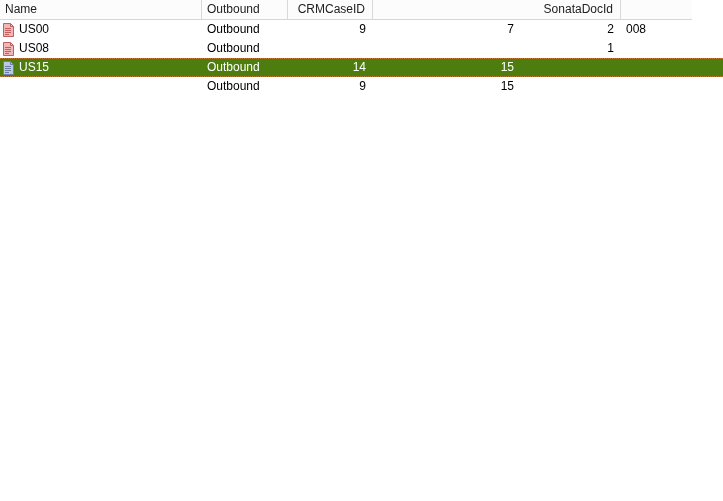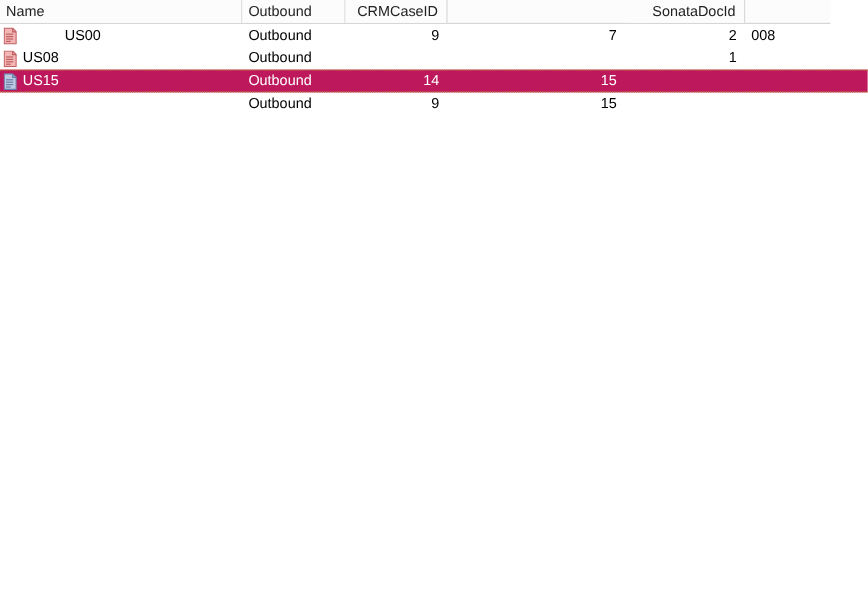--- a/index.html
+++ b/index.html
@@ -56,21 +56,21 @@
 
   
   .row {
     position: absolute;
     left: 0;
     width: 723px;
     height: 19px;
     box-sizing: border-box;
   }
   .row.selected {
-    background: #be185d;
+    background: #4d7c0f;
     color: #ffffff;
   }
   .row.focus-outline::before,
   .row.focus-outline::after {
     content: "";
     position: absolute;
     left: 0;
     width: 723px;
     height: 0;
     border-top: 1px dotted #c07a38;
@@ -119,21 +119,21 @@
 
   <div class="header-row" id="header-row">
       <div class="hcell left" style="left: 0px; width: 202px;">Name</div>
       <div class="hcell left" style="left: 202px; width: 86px;">Outbound</div>
       <div class="hcell right" style="left: 288px; width: 85px;">CRMCaseID</div>
       <div class="hcell right" style="left: 521px; width: 100px;">SonataDocId</div>
     </div>
 
   <div id="rows-container">
       <div class="row" style="top: 20px;">
-        <div class="cell name-cell" style="left: 0px; width: 202px; gap: 35px;">
+        <div class="cell name-cell" style="left: 0px; width: 202px;">
           <span class="doc-icon">
             <svg width="11" height="14" viewBox="0 0 11 14" xmlns="http://www.w3.org/2000/svg">
               <path d="M0.5 0.5 H7.5 L10.5 3.5 V13.5 H0.5 Z" fill="#f3b6b6" stroke="#c06060" stroke-width="1"></path>
               <path d="M7.5 0.5 V3.5 H10.5" fill="none" stroke="#c06060" stroke-width="1"></path>
               <rect x="2" y="5" width="6" height="1" fill="#c06060"></rect>
               <rect x="2" y="7" width="6" height="1" fill="#c06060"></rect>
               <rect x="2" y="9" width="6" height="1" fill="#c06060"></rect>
               <rect x="2" y="11" width="4" height="1" fill="#c06060"></rect>
             </svg>
           </span>

